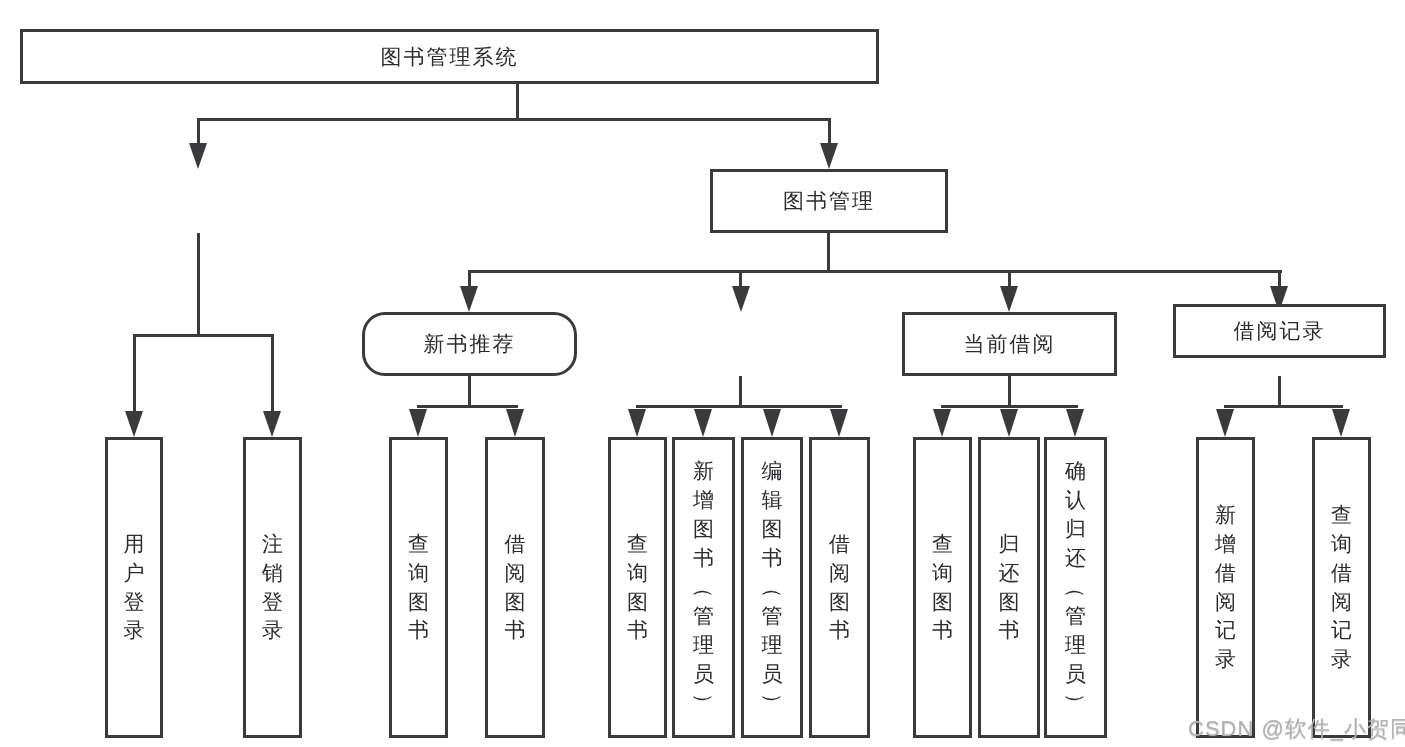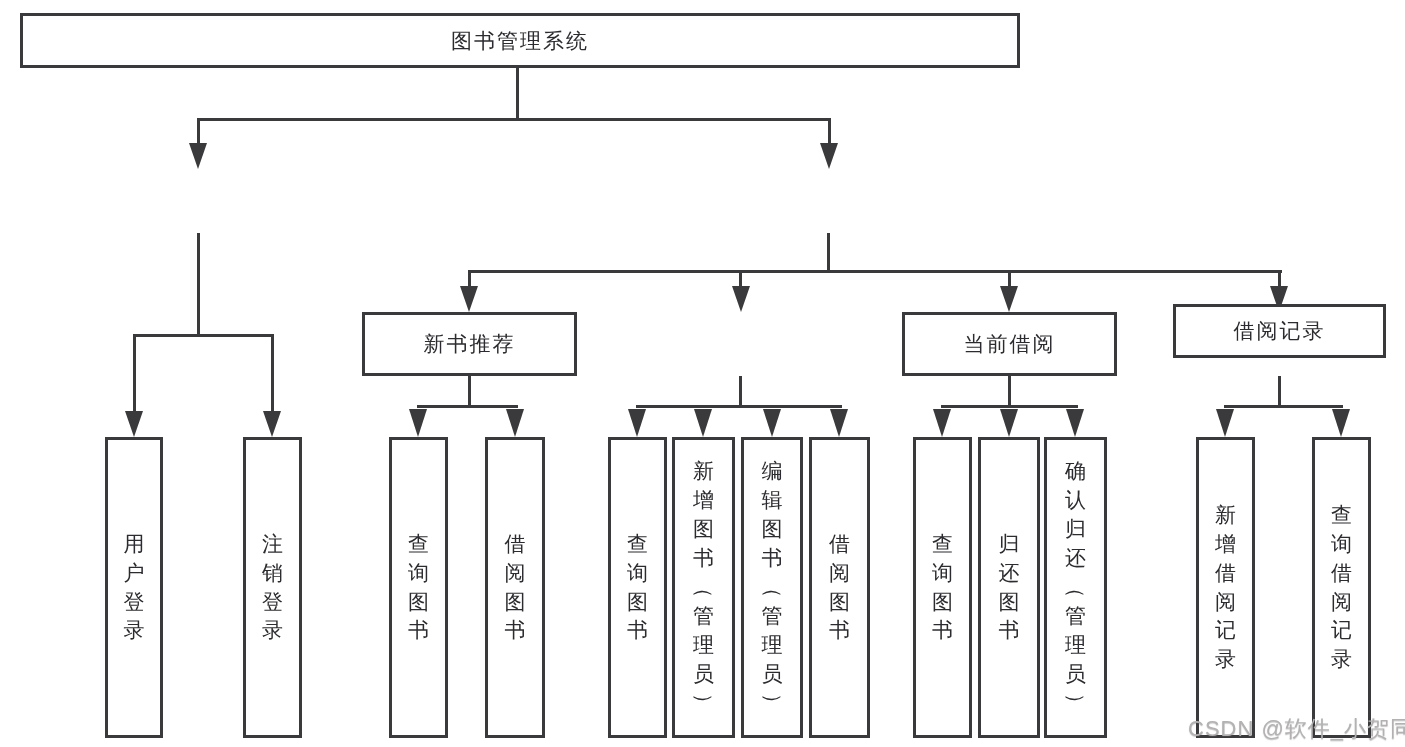--- a/index.html
+++ b/index.html
@@ -89,27 +89,30 @@
   <div class="line" style="left:941px;top:405px;width:137px;height:3px;"></div>
   <div class="arr2" style="left:933px;top:409px;"></div>
   <div class="arr2" style="left:1000px;top:409px;"></div>
   <div class="arr2" style="left:1066px;top:409px;"></div>
 
   <div class="line" style="left:1278px;top:376px;width:3px;height:31px;"></div>
   <div class="line" style="left:1224px;top:405px;width:119px;height:3px;"></div>
   <div class="arr2" style="left:1216px;top:409px;"></div>
   <div class="arr2" style="left:1332px;top:409px;"></div>
 
-  <div class="box" style="left:20px;top:13px;width:1000px;height:55px;">
+  <div class="box" style="left:20px;top:29px;width:859px;height:55px;">
     <span class="hlabel">图书管理系统</span>
   </div>
 
 
-
-  <div class="box" style="left:362px;top:312px;width:215px;height:64px;">
+  <div class="box" style="left:710px;top:169px;width:238px;height:64px;">
+    <span class="hlabel">图书管理</span>
+  </div>
+
+  <div class="box" style="left:362px;top:312px;width:215px;height:64px;border-radius:23px;">
     <span class="hlabel">新书推荐</span>
   </div>
 
 
   <div class="box" style="left:902px;top:312px;width:215px;height:64px;">
     <span class="hlabel">当前借阅</span>
   </div>
 
   <div class="box" style="left:1173px;top:304px;width:213px;height:54px;">
     <span class="hlabel">借阅记录</span>

